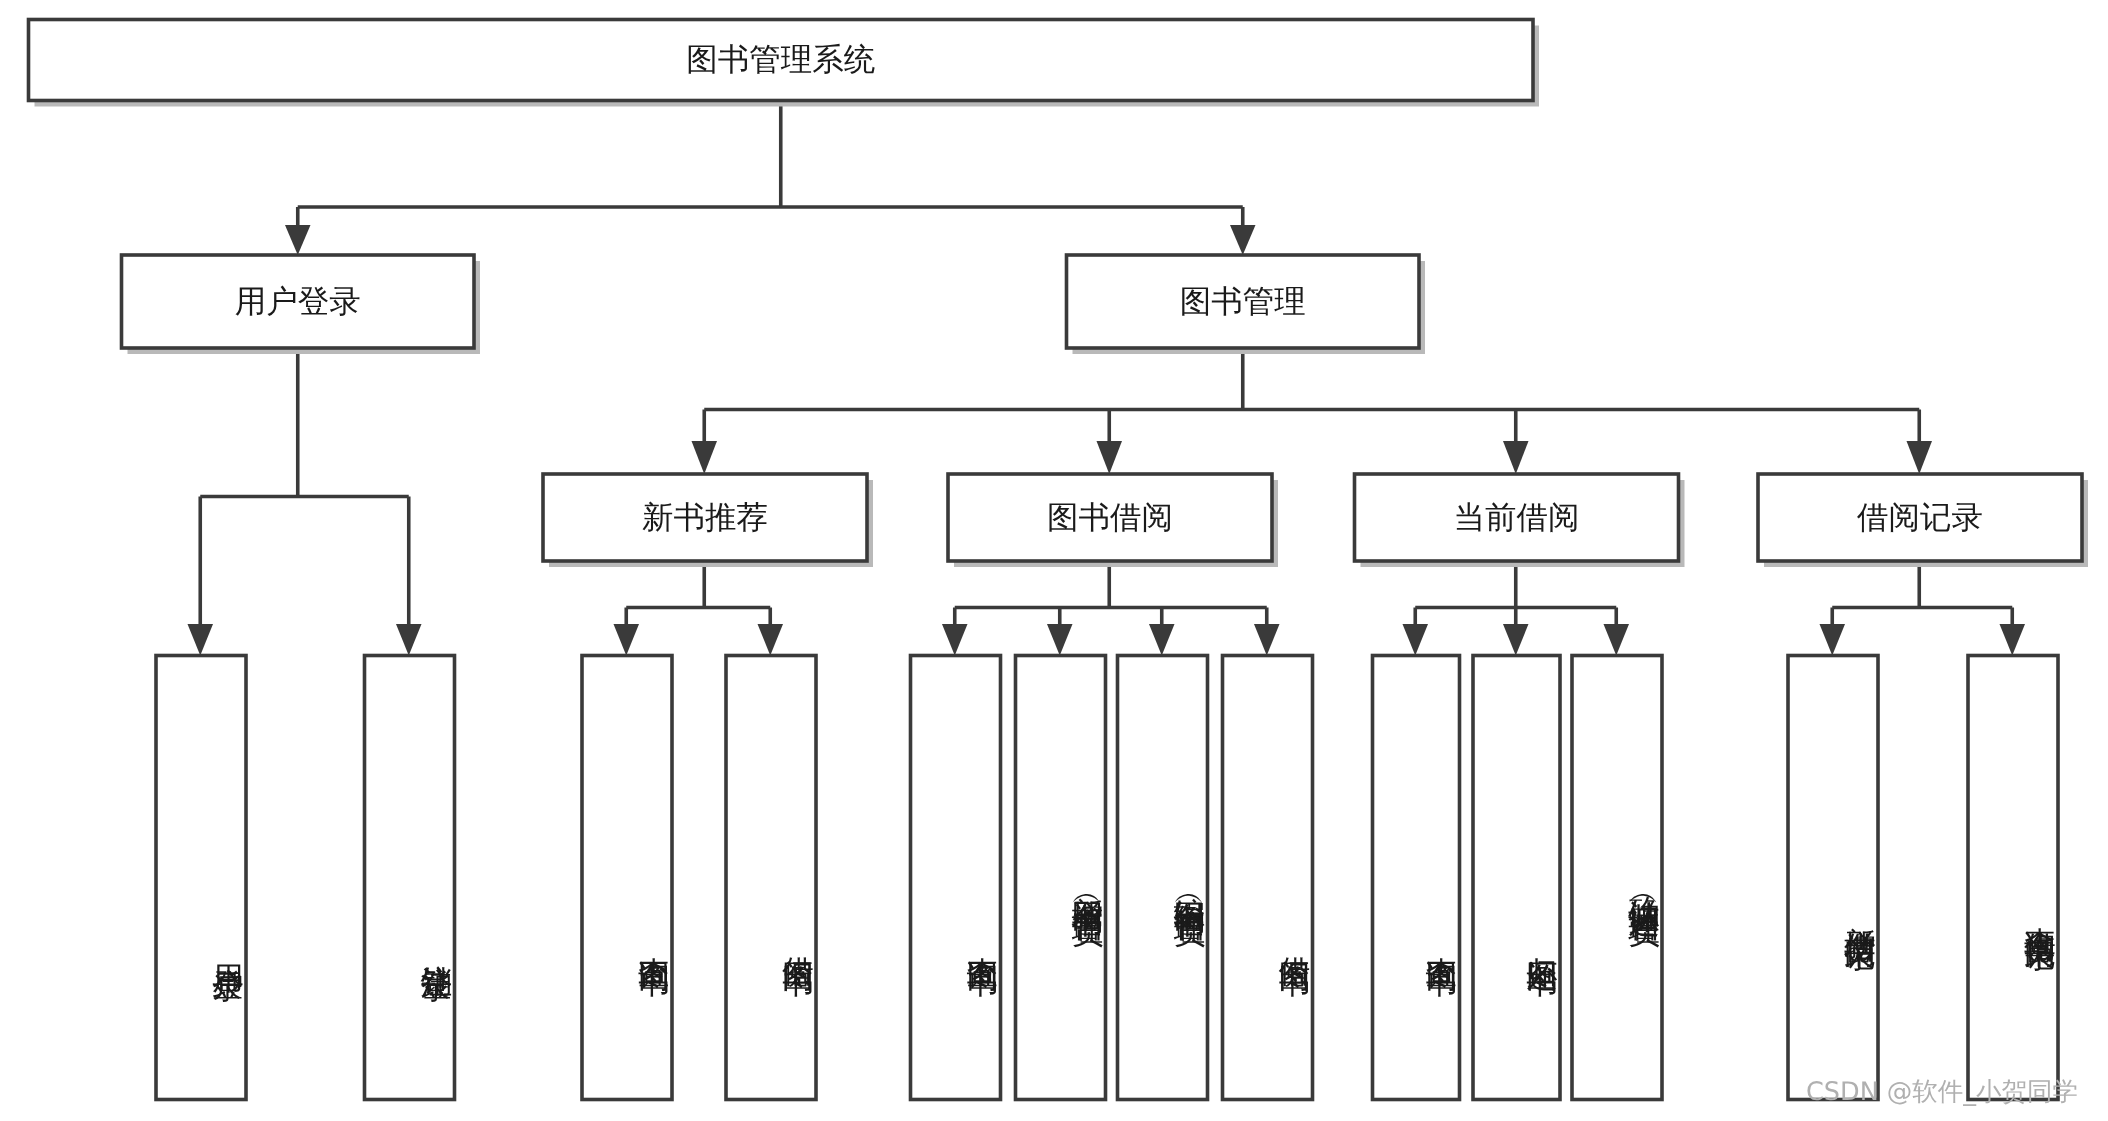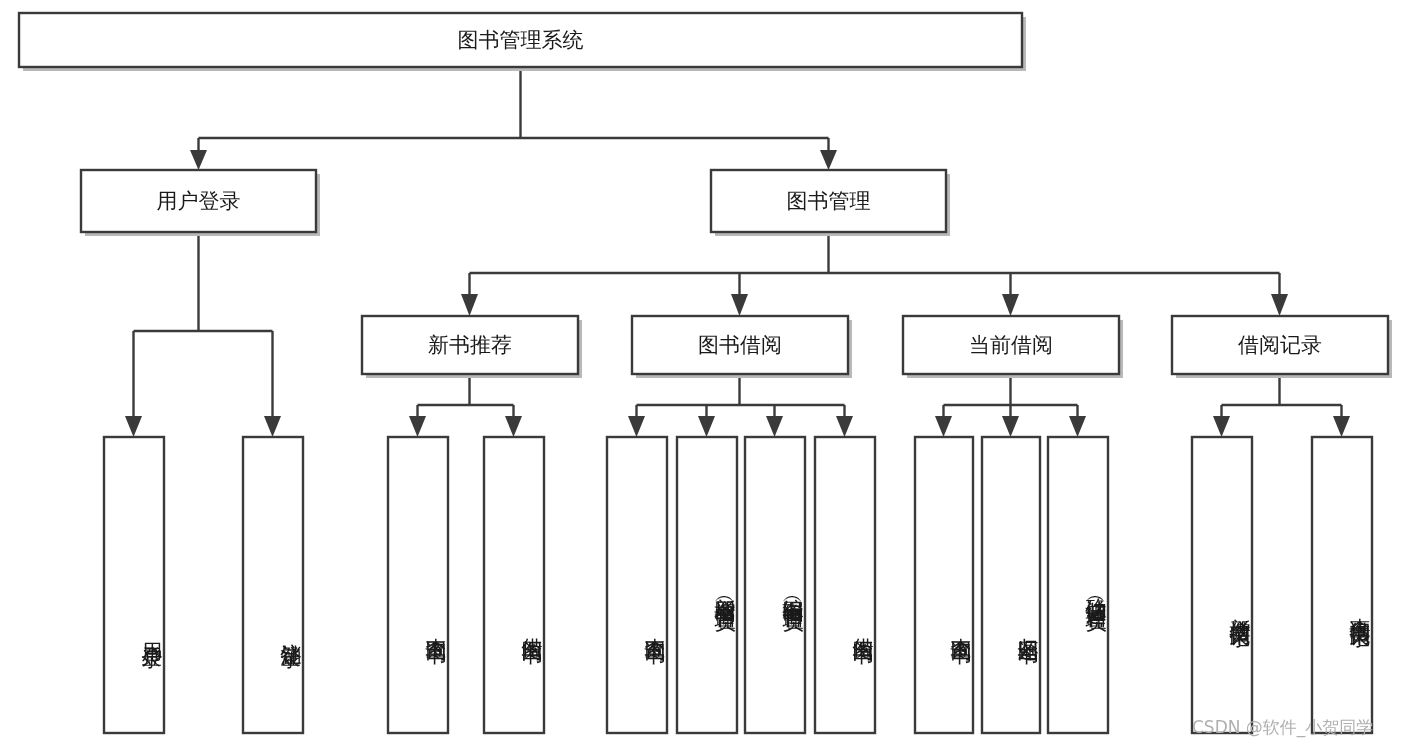--- a/index.html
+++ b/index.html
@@ -210,15 +210,15 @@
   <div class="node-label-v" style="left:915px; top:515px; width:58px; height:220px;">查询图书</div>
 
   <div class="node-label-v" style="left:982px; top:515px; width:58px; height:220px;">归还图书</div>
 
   <div class="node-label-v" style="left:1048px; top:445px; width:60px; height:290px;">确认归还（管理员）</div>
 
   <div class="node-label-v" style="left:1192px; top:482px; width:60px; height:250px;">新增借阅记录</div>
 
   <div class="node-label-v" style="left:1312px; top:482px; width:60px; height:250px;">查询借阅记录</div>
 
-  <div class="watermark" style="left:1192px; top:716px;">CSDN @软件_小贺同学</div>
+  <div class="watermark" style="left:1192px; top:716px;padding-left:12px;">CSDN @软件_小贺同学</div>
 
 </div>
 
 </body></html>

